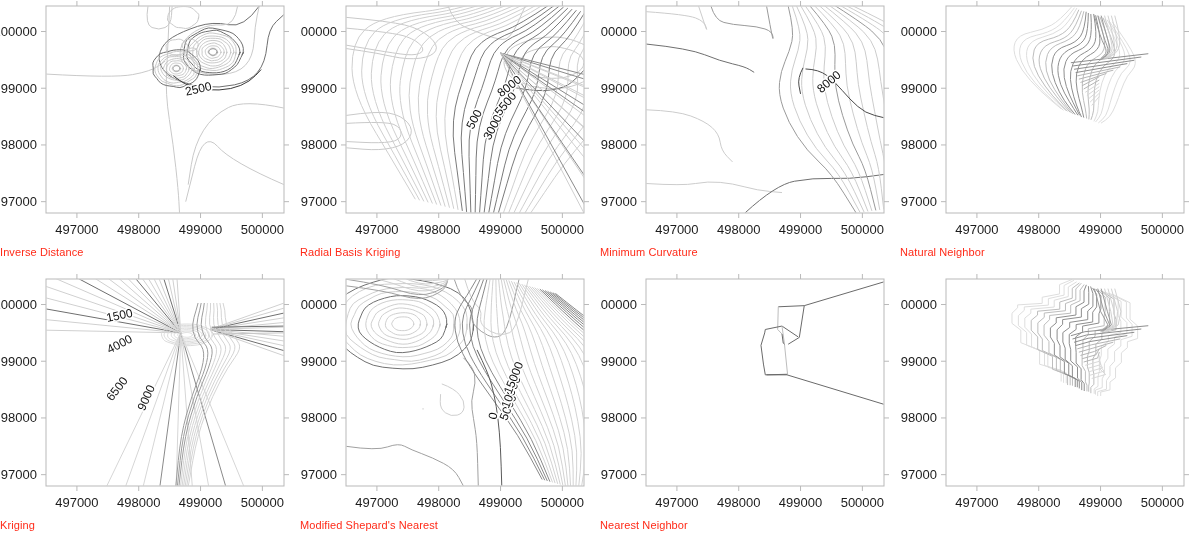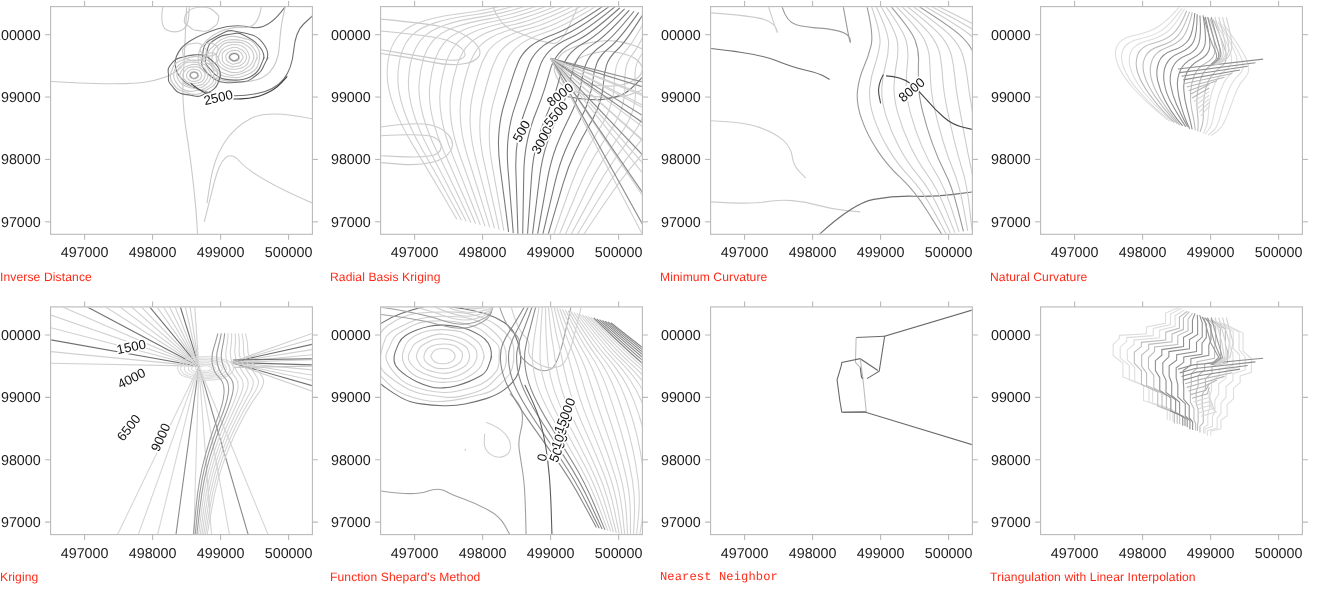--- a/index.html
+++ b/index.html
@@ -351,21 +351,21 @@
           <text x="37" y="36.02054794520549" text-anchor="end" class="tick-lbl">100000</text>
           <text x="37" y="92.73287671232877" text-anchor="end" class="tick-lbl">99000</text>
           <text x="37" y="149.44520547945206" text-anchor="end" class="tick-lbl">98000</text>
           <text x="37" y="206.15753424657535" text-anchor="end" class="tick-lbl">97000</text>
           <text x="76.9090909090909" y="234" text-anchor="middle" class="tick-lbl">497000</text>
           <text x="138.72727272727275" y="234" text-anchor="middle" class="tick-lbl">498000</text>
           <text x="200.54545454545453" y="234" text-anchor="middle" class="tick-lbl">499000</text>
           <text x="262.3636363636364" y="234" text-anchor="middle" class="tick-lbl">500000</text>
         </g>
       </svg>
-      <div class="ptitle" style="color: rgb(255, 42, 24);">Natural Curvature</div>
+      <div class="ptitle" style="color: rgb(255, 42, 24);">Natural Neighbor</div>
     </div>
     <div class="panel">
       <svg width="300" height="273" viewBox="0 0 300 273">
         <defs>
           <clipPath id="c4">
             <rect x="46.5" y="6.5" width="237" height="206"></rect>
           </clipPath>
         </defs>
         <g clip-path="url(#c4)">
           <path d="M180.76,59.88L-339.13,49.48" fill="none" stroke="#d0d0d0" stroke-width="1"></path>
@@ -584,21 +584,21 @@
           <text x="37" y="36.02054794520549" text-anchor="end" class="tick-lbl">100000</text>
           <text x="37" y="92.73287671232877" text-anchor="end" class="tick-lbl">99000</text>
           <text x="37" y="149.44520547945206" text-anchor="end" class="tick-lbl">98000</text>
           <text x="37" y="206.15753424657535" text-anchor="end" class="tick-lbl">97000</text>
           <text x="76.9090909090909" y="234" text-anchor="middle" class="tick-lbl">497000</text>
           <text x="138.72727272727275" y="234" text-anchor="middle" class="tick-lbl">498000</text>
           <text x="200.54545454545453" y="234" text-anchor="middle" class="tick-lbl">499000</text>
           <text x="262.3636363636364" y="234" text-anchor="middle" class="tick-lbl">500000</text>
         </g>
       </svg>
-      <div class="ptitle" style="color: rgb(255, 42, 24);">Function Shepard's Method</div>
+      <div class="ptitle" style="color: rgb(255, 42, 24);">Modified Shepard's Nearest</div>
     </div>
     <div class="panel">
       <svg width="300" height="273" viewBox="0 0 300 273">
         <defs>
           <clipPath id="c6">
             <rect x="46.5" y="6.5" width="237" height="206"></rect>
           </clipPath>
         </defs>
         <g clip-path="url(#c6)">
           <path d="M284.00,8.84L204.25,32.65L199.31,64.41L188.18,71.22" fill="none" stroke="#6a6a6a" stroke-width="1"></path>
@@ -636,21 +636,21 @@
           <text x="37" y="36.02054794520549" text-anchor="end" class="tick-lbl">100000</text>
           <text x="37" y="92.73287671232877" text-anchor="end" class="tick-lbl">99000</text>
           <text x="37" y="149.44520547945206" text-anchor="end" class="tick-lbl">98000</text>
           <text x="37" y="206.15753424657535" text-anchor="end" class="tick-lbl">97000</text>
           <text x="76.9090909090909" y="234" text-anchor="middle" class="tick-lbl">497000</text>
           <text x="138.72727272727275" y="234" text-anchor="middle" class="tick-lbl">498000</text>
           <text x="200.54545454545453" y="234" text-anchor="middle" class="tick-lbl">499000</text>
           <text x="262.3636363636364" y="234" text-anchor="middle" class="tick-lbl">500000</text>
         </g>
       </svg>
-      <div class="ptitle" style="color: rgb(255, 42, 24); font-family: Liberation Mono, monospace;">Nearest Neighbor</div>
+      <div class="ptitle" style="color: rgb(255, 42, 24);">Nearest Neighbor</div>
     </div>
     <div class="panel">
       <svg width="300" height="273" viewBox="0 0 300 273">
         <defs>
           <clipPath id="c7">
             <rect x="46.5" y="6.5" width="237" height="206"></rect>
           </clipPath>
         </defs>
         <g clip-path="url(#c7)">
           <path d="M171.91,6.56L159.54,11.59L159.54,20.94L142.20,24.23L142.20,30.36L117.63,31.90L117.63,34.77L111.98,40.23L111.98,50.37L120.80,57.12L120.80,69.65L139.60,77.21L139.60,91.26L161.15,97.30L161.15,108.50" fill="none" stroke="#dedede" stroke-width="1"></path>
@@ -718,15 +718,14 @@
           <text x="37" y="36.02054794520549" text-anchor="end" class="tick-lbl">100000</text>
           <text x="37" y="92.73287671232877" text-anchor="end" class="tick-lbl">99000</text>
           <text x="37" y="149.44520547945206" text-anchor="end" class="tick-lbl">98000</text>
           <text x="37" y="206.15753424657535" text-anchor="end" class="tick-lbl">97000</text>
           <text x="76.9090909090909" y="234" text-anchor="middle" class="tick-lbl">497000</text>
           <text x="138.72727272727275" y="234" text-anchor="middle" class="tick-lbl">498000</text>
           <text x="200.54545454545453" y="234" text-anchor="middle" class="tick-lbl">499000</text>
           <text x="262.3636363636364" y="234" text-anchor="middle" class="tick-lbl">500000</text>
         </g>
       </svg>
-      <div class="ptitle" style="color: rgb(255, 42, 24);">Triangulation with Linear Interpolation</div>
     </div>
   </div>
 
 </body></html>

